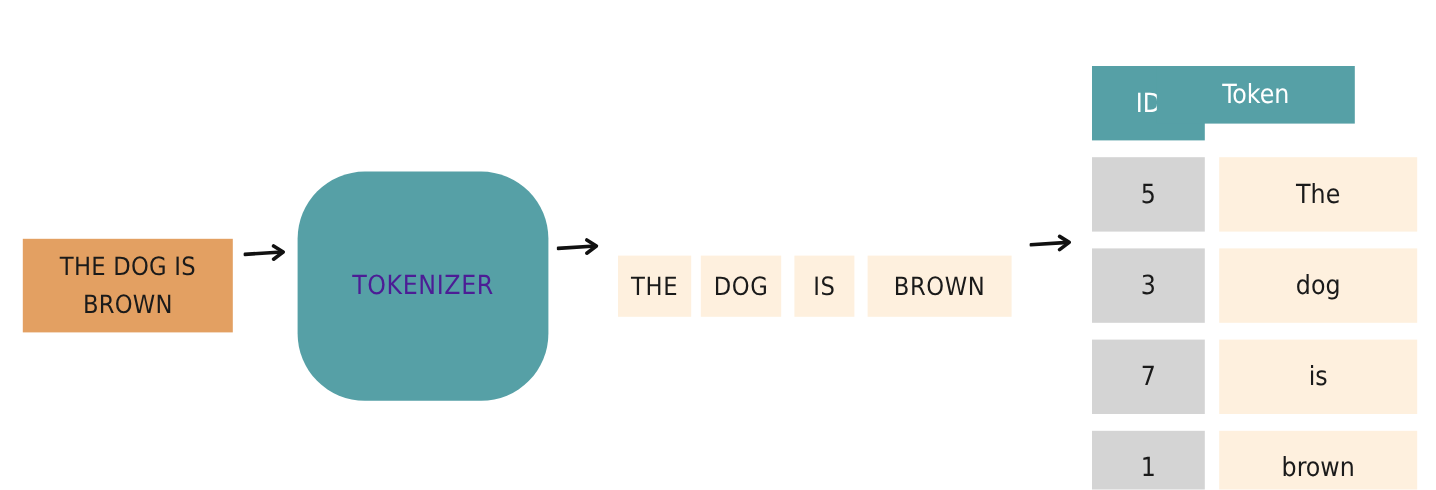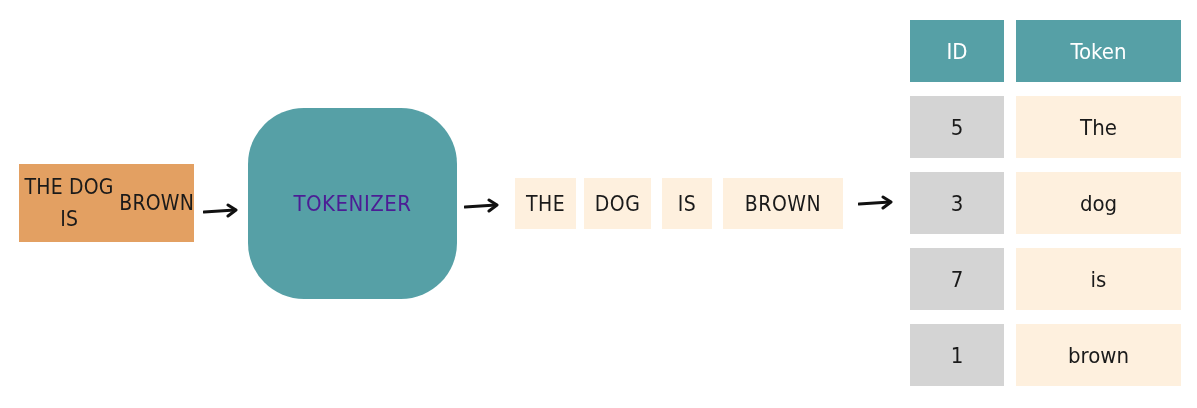--- a/index.html
+++ b/index.html
@@ -1,31 +1,31 @@
 <!DOCTYPE html>
 <html><head>
 <meta charset="utf-8">
 <style>
   html,body{margin:0;padding:0;background:#ffffff;}
   body{width:1197px;height:408px;position:relative;overflow:hidden;
        font-family:"DejaVu Sans Condensed","DejaVu Sans",sans-serif;color:#1a1a1a;}
-  .abs{position:absolute;display:flex;align-items:center;justify-content:center;text-align:center;box-sizing:border-box;}
+  .abs{position:absolute;display:flex;align-items:center;justify-content:center;text-align:center;box-sizing:border-box;margin-top:35px;}
   .input-box{left:19px;top:164px;width:175px;height:78px;background:#e3a062;font-size:21px;line-height:32px;letter-spacing:0.2px;}
   .tokenizer{left:248px;top:108px;width:209px;height:191px;background:#56a0a6;border-radius:56px;color:#4c1d95;font-size:22px;letter-spacing:0.5px;}
   .chip{top:178px;height:51px;background:#fef0de;font-size:21px;letter-spacing:0.5px;}
   .cell{font-size:22px;}
   .hdr{background:#56a0a6;color:#ffffff;}
   .idc{background:#d4d4d4;}
   .tokc{background:#fef0de;}
   .arrow{position:absolute;width:36px;height:16px;}
 </style>
 </head>
 <body>
 
-<div class="abs input-box" style="flex-direction:row;">
+<div class="abs input-box" style="flex-direction:column;">
   <span>THE DOG IS</span>
   <span>BROWN</span>
 </div>
 
 <svg class="arrow" style="left:203px;top:203px;" viewBox="0 0 36 16">
   <path d="M1 9 L32 7" stroke="#111" stroke-width="3" fill="none" stroke-linecap="round"></path>
   <path d="M25 2 L33 7 L25 13" stroke="#111" stroke-width="3" fill="none" stroke-linecap="round" stroke-linejoin="round"></path>
 </svg>
 
 <div class="abs tokenizer">
@@ -51,21 +51,21 @@
 </div>
 
 <svg class="arrow" style="left:858px;top:195px;" viewBox="0 0 36 16">
   <path d="M1 9 L32 7" stroke="#111" stroke-width="3" fill="none" stroke-linecap="round"></path>
   <path d="M25 2 L33 7 L25 13" stroke="#111" stroke-width="3" fill="none" stroke-linecap="round" stroke-linejoin="round"></path>
 </svg>
 
 <div class="abs cell hdr" style="left:910px;top:20px;width:94px;height:62px;">
   <span>ID</span>
 </div>
-<div class="abs cell hdr" style="left:1016px;top:20px;width:165px;height:62px;">
+<div class="abs cell hdr" style="left:964px;top:20px;width:165px;height:48px;">
   <span>Token</span>
 </div>
 
 <div class="abs cell idc" style="left:910px;top:96px;width:94px;height:62px;">
   <span>5</span>
 </div>
 <div class="abs cell tokc" style="left:1016px;top:96px;width:165px;height:62px;">
   <span>The</span>
 </div>
 

